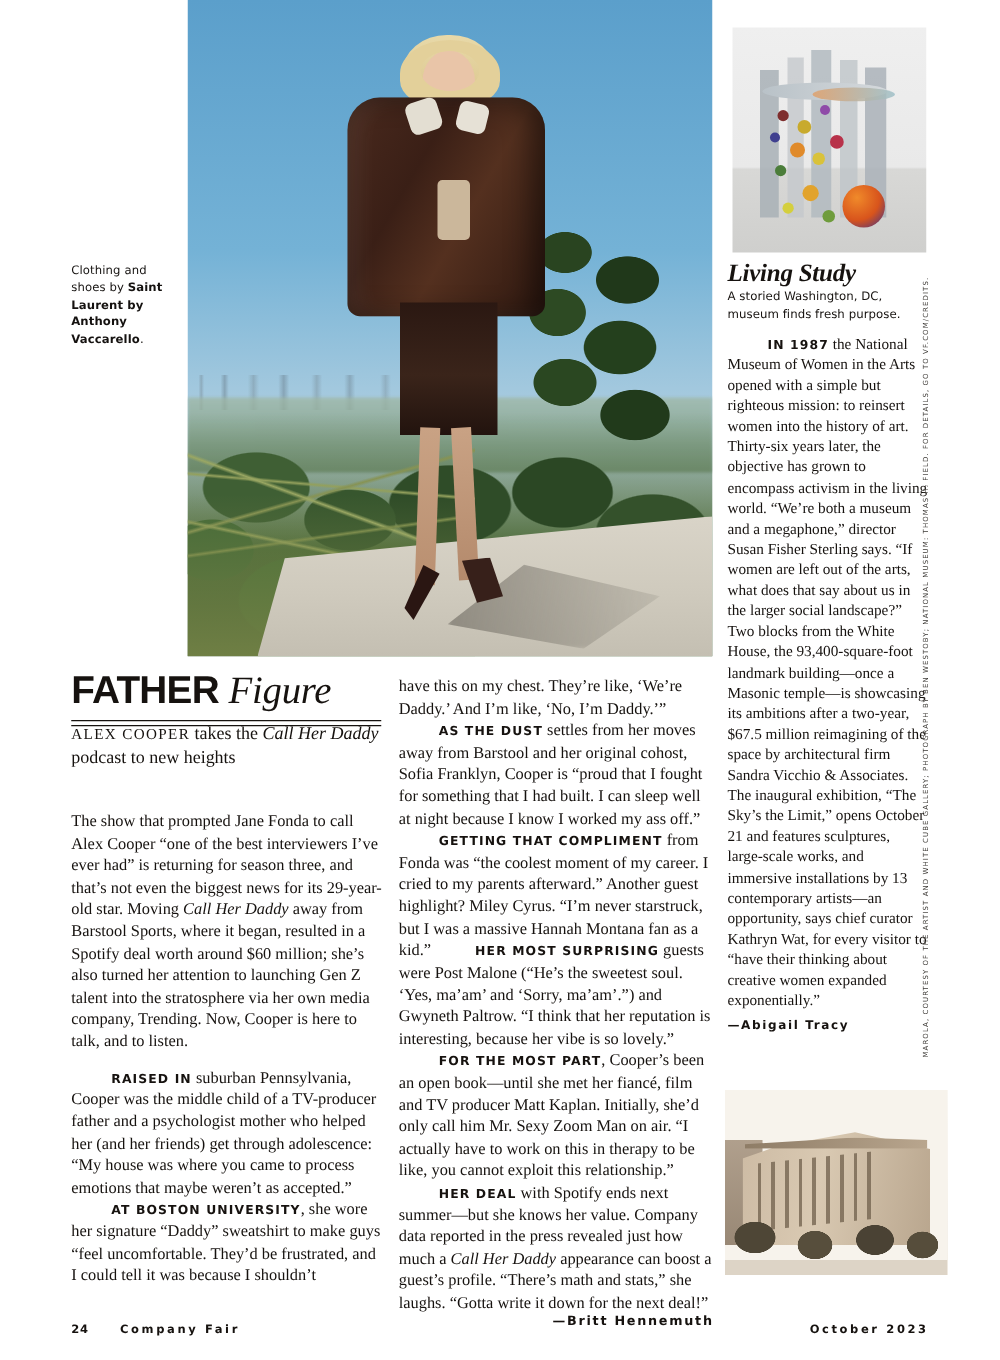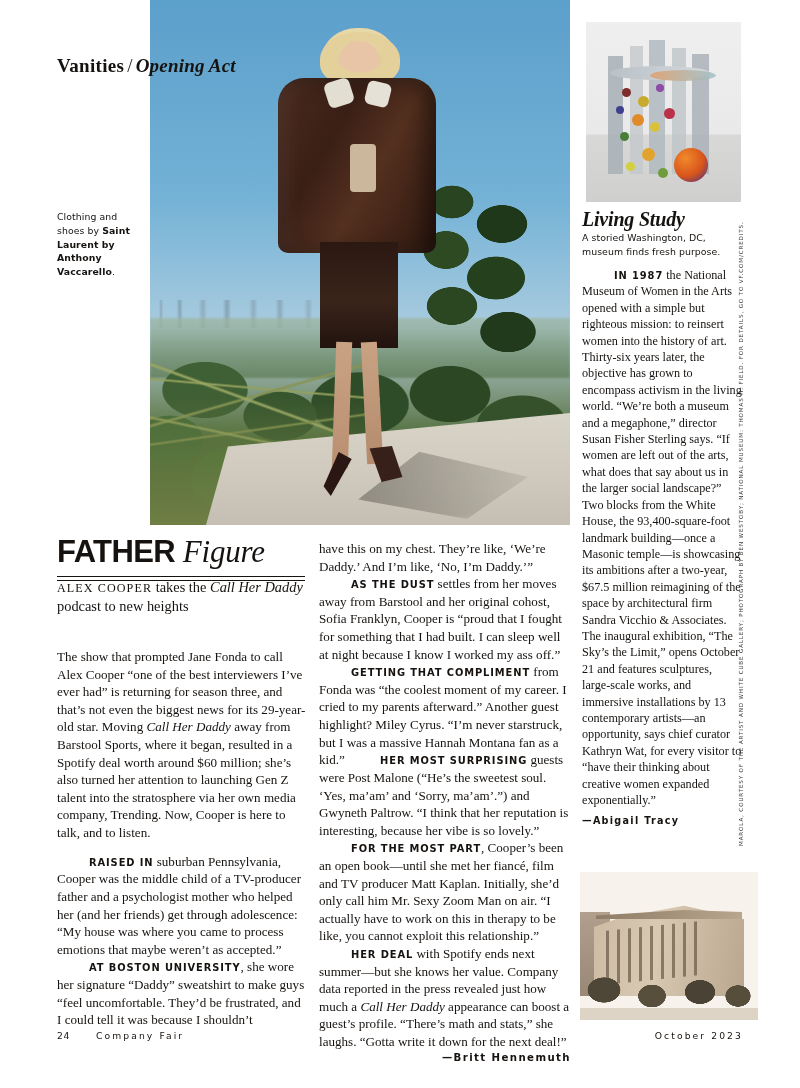--- a/index.html
+++ b/index.html
@@ -284,36 +284,33 @@
     width:600px;
     transform-origin:left top;
     transform:rotate(-90deg) translate(-100%,0);
     font-family:"DejaVu Sans", sans-serif;
     font-size:5.6px;letter-spacing:.85px;color:#3d3a36;white-space:nowrap;
     text-transform:uppercase;
   }
 
   
   .footer{
-    position:absolute;left:0;bottom:44px;width:800px;height:14px;
-    font-family:"DejaVu Sans", sans-serif;
-    font-size:9.2px;letter-spacing:2.1px;font-weight:400;color:#16120f;
+    position:absolute;left:0;bottom:16px;width:800px;height:14px;
+    font-family:"DejaVu Sans", sans-serif;
+    font-size:9.2px;letter-spacing:2.1px;font-weight:700;color:#16120f;
   }
   .footer .pnum{position:absolute;left:57px;top:0;letter-spacing:.6px;}
   .footer .mast{position:absolute;left:96px;top:0;}
   .footer .date{position:absolute;right:57px;top:0;margin-left:38px;}
 </style>
 </head>
 <body>
 
 <div class="page">
 
-  <div class="runhead">
-    <span class="rh-main">Vanities</span><span class="rh-sep">/</span><span class="rh-sub">Opening Act</span>
-  </div>
 
   <div class="hero">
     <div class="hero-sky"></div>
     <div class="hero-city"></div>
     <div class="hero-ridge"></div>
     <div class="hero-foliage"></div>
     <div class="hero-tree"></div>
     <div class="hero-grass"></div>
     <div class="hero-slab"></div>
     <div class="hero-shadow"></div>

